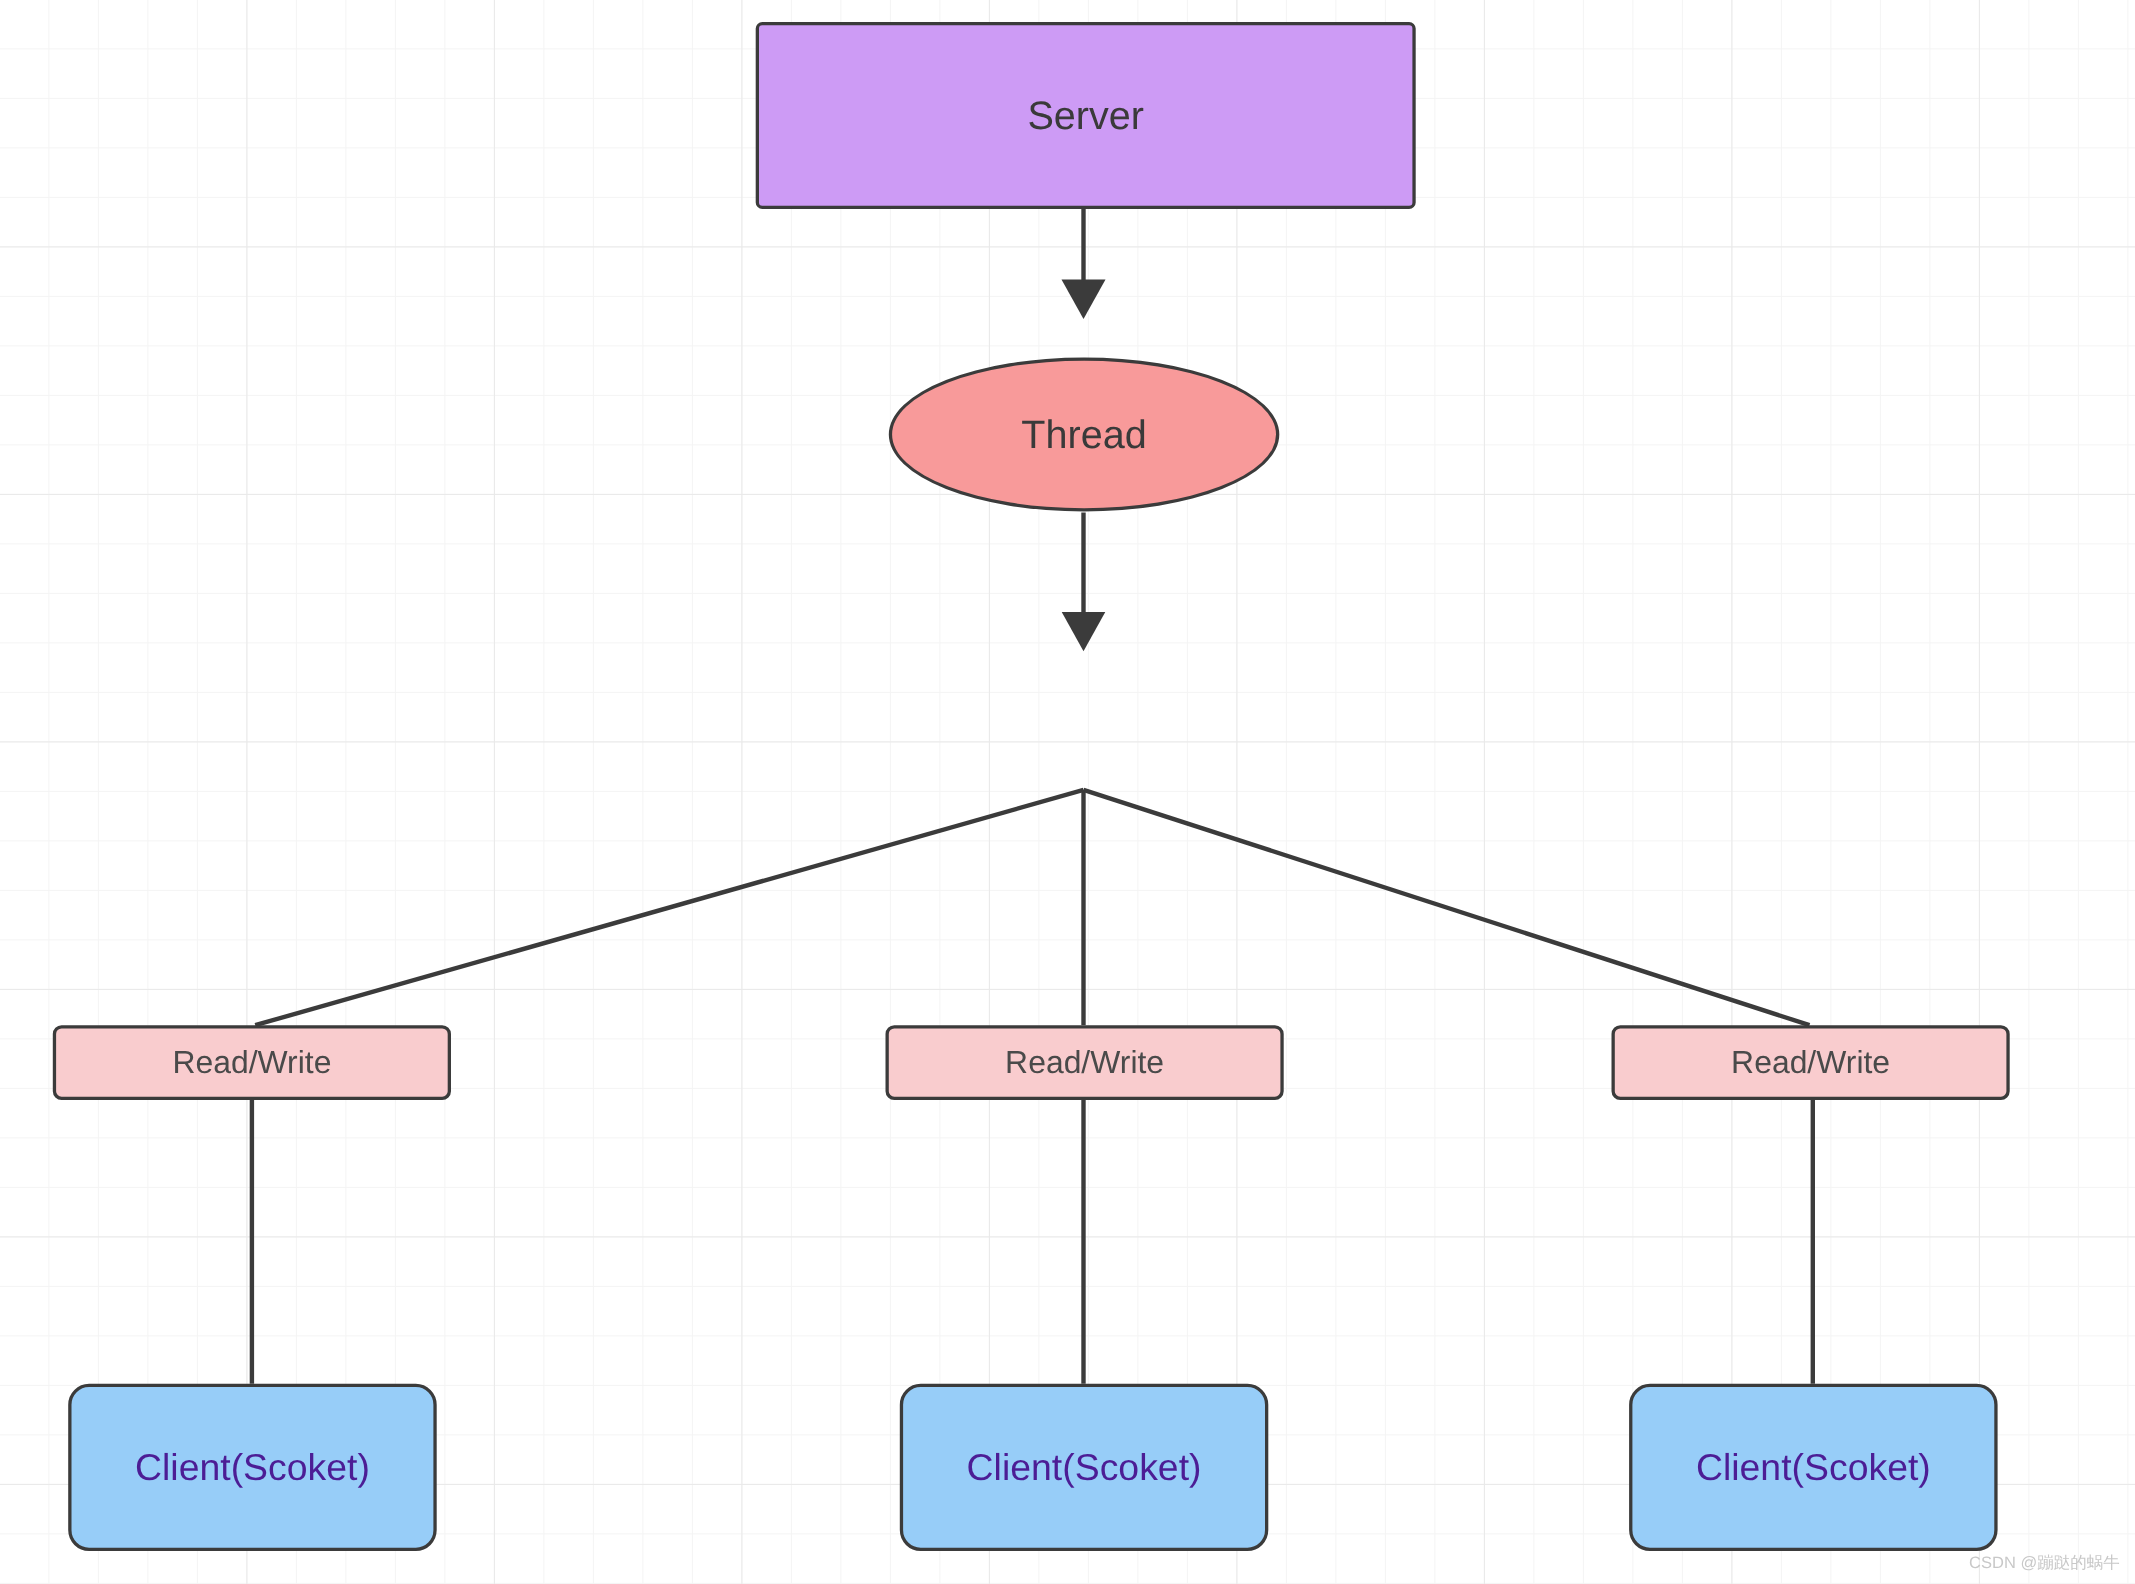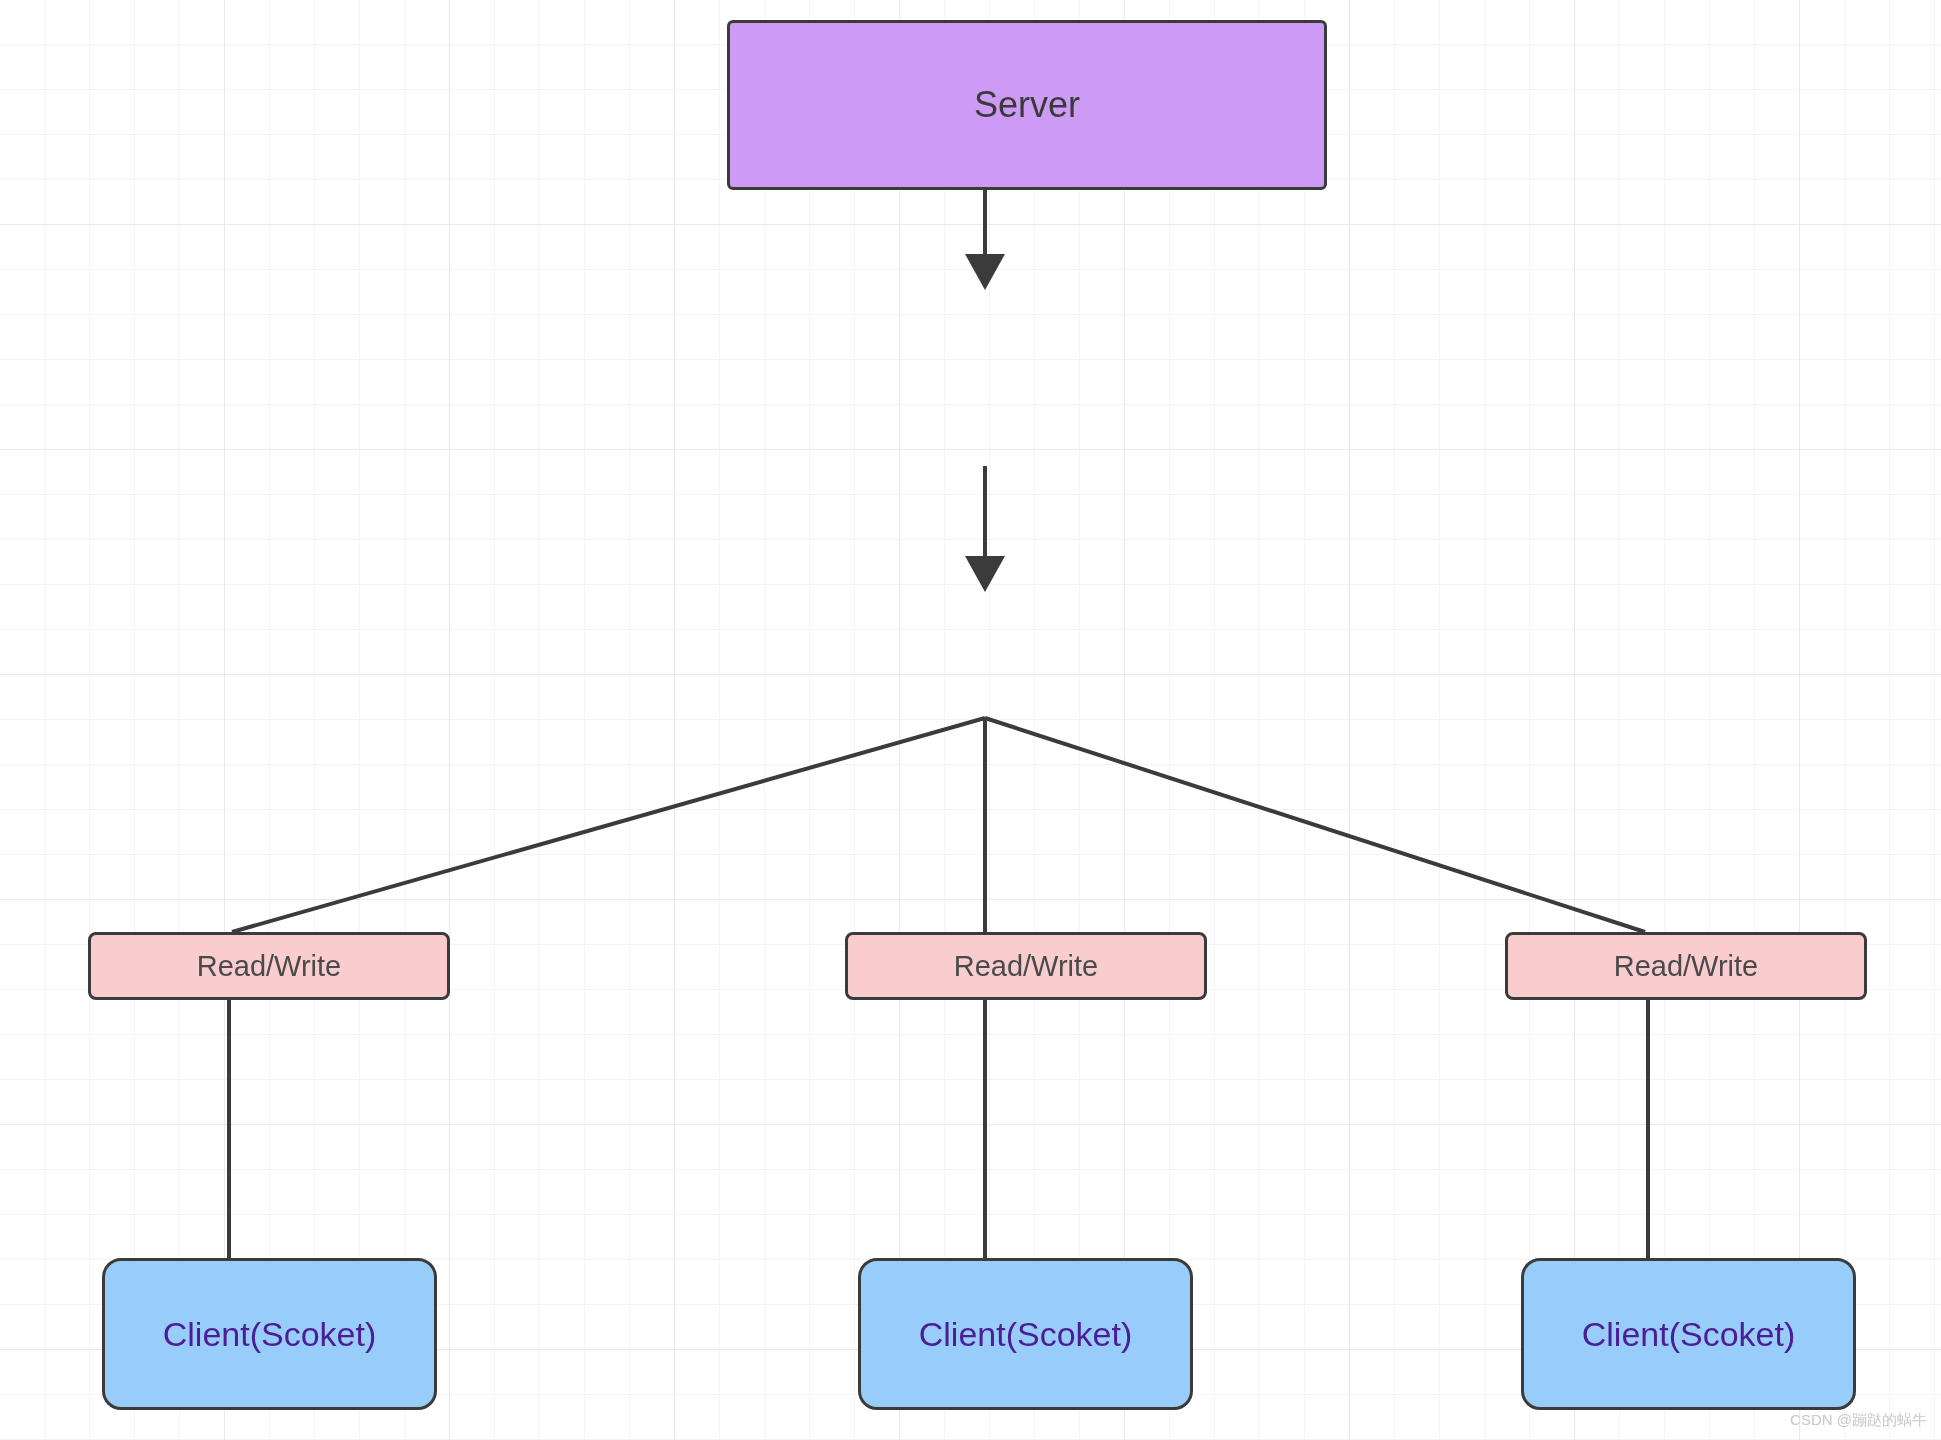--- a/index.html
+++ b/index.html
@@ -39,21 +39,20 @@
 
   .node {
     position: absolute;
     box-sizing: border-box;
     display: flex;
     align-items: center;
     justify-content: center;
     text-align: right;
     color: #333333;
     line-height: 1.2;
-    margin-left: 40px;
   }
 
   .node-rect {
     border: 3px solid #3b3b3b;
     border-radius: 6px;
   }
 
   .node-server {
     background: #cd9bf5;
     font-size: 36px;
@@ -128,20 +127,23 @@
 
     <line x1="985" y1="1000" x2="985" y2="1258" stroke="#3b3b3b" stroke-width="4"></line>
 
     <line x1="1648" y1="1000" x2="1648" y2="1258" stroke="#3b3b3b" stroke-width="4"></line>
   </svg>
 
   <div class="node node-rect node-server" style="left:687px; top:20px; width:600px; height:170px;">
     <span>Server</span>
   </div>
 
+  <div class="node node-thread" style="left:808px; top:325px; width:355px; height:140px;">
+    <span>Thread</span>
+  </div>
 
 
   <div class="node node-rw" style="left:48px; top:932px; width:362px; height:68px;">
     <span>Read/Write</span>
   </div>
 
   <div class="node node-rw" style="left:805px; top:932px; width:362px; height:68px;">
     <span>Read/Write</span>
   </div>
 

